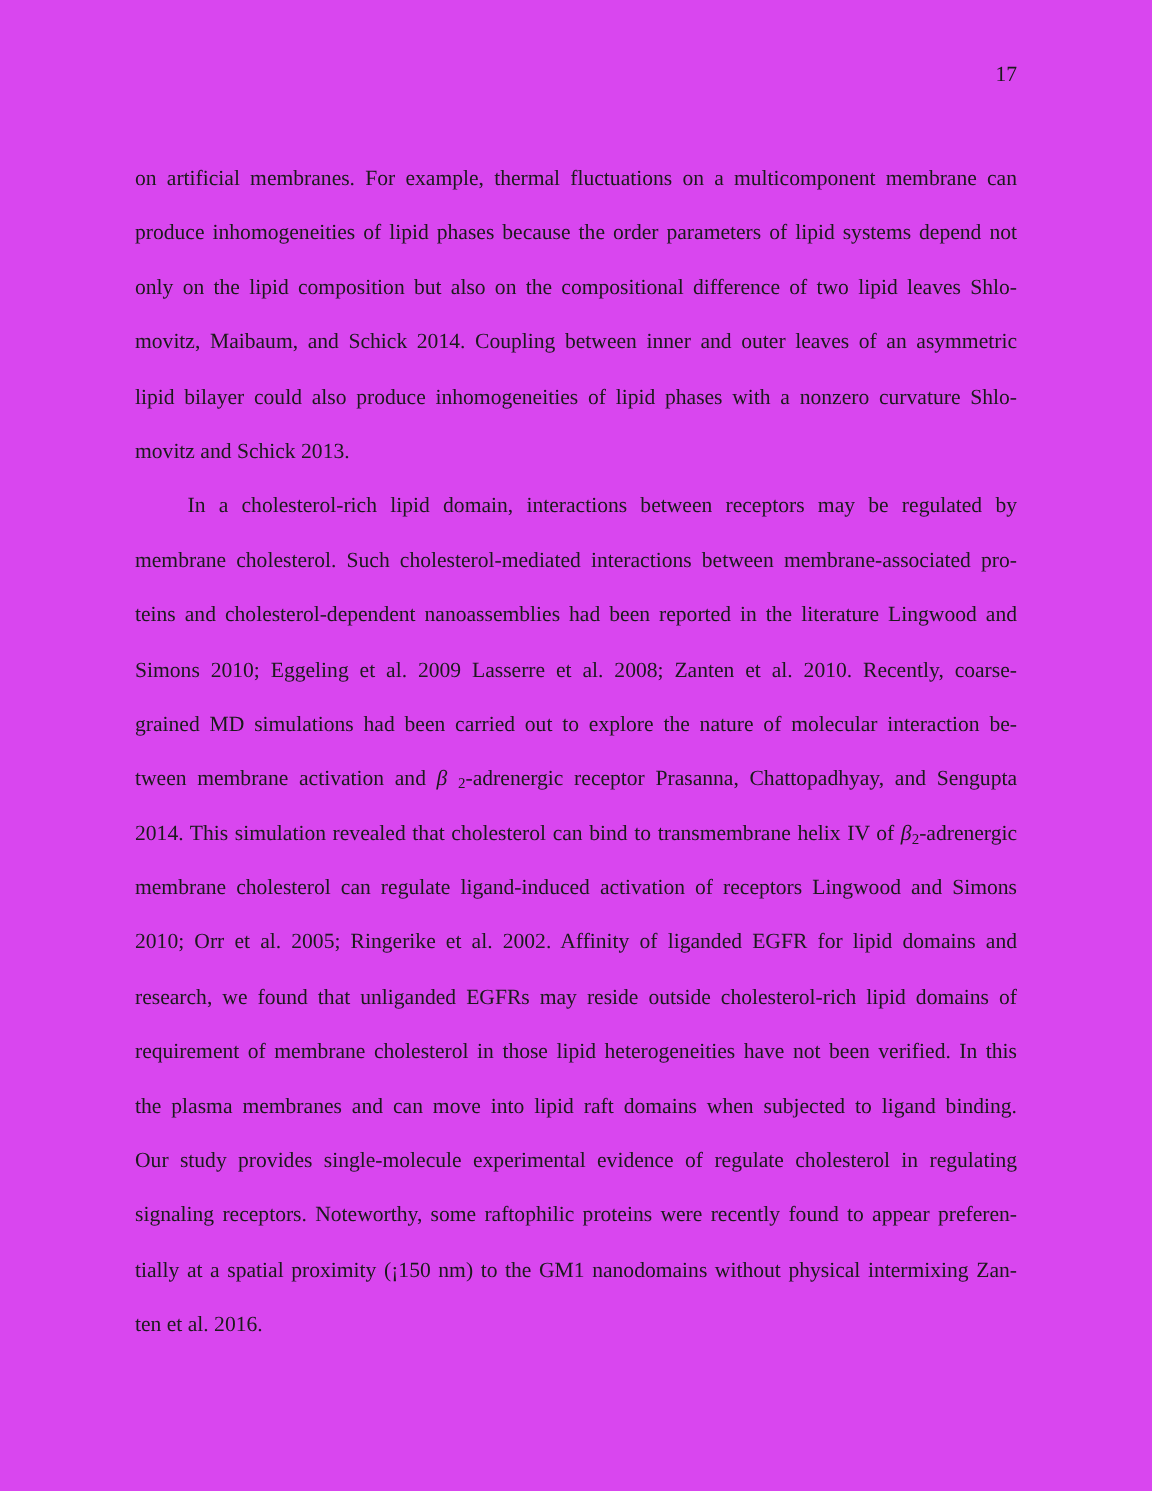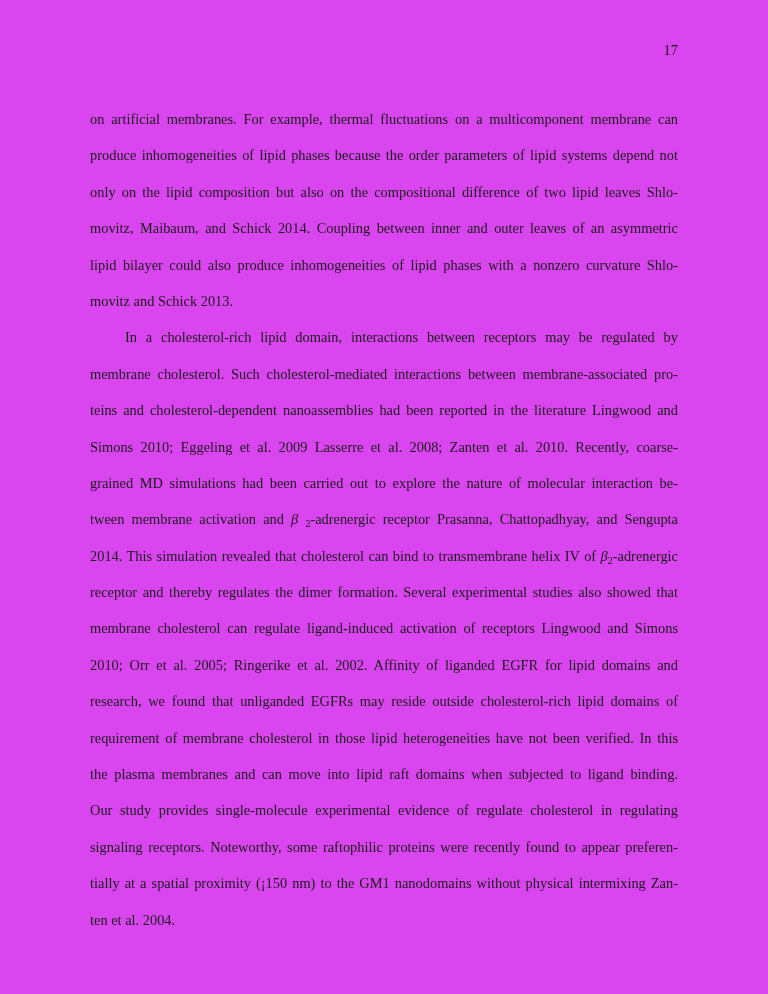--- a/index.html
+++ b/index.html
@@ -77,26 +77,25 @@
       <div class="line indent">In a cholesterol-rich lipid domain, interactions between receptors may be regulated by</div>
       <div class="line">membrane cholesterol. Such cholesterol-mediated interactions between membrane-associated pro-</div>
       <div class="line">teins and cholesterol-dependent nanoassemblies had been reported in the literature Lingwood and</div>
       <div class="line">Simons 2010; Eggeling et al. 2009 Lasserre et al. 2008; Zanten et al. 2010. Recently, coarse-</div>
       <div class="line">grained MD simulations had been carried out to explore the nature of molecular interaction be-</div>
 
       <div class="line"><span>tween membrane activation and </span><span class="beta">β </span><span class="sub">2</span><span>-adrenergic receptor Prasanna, Chattopadhyay, and Sengupta</span></div>
 
       <div class="line"><span>2014. This simulation revealed that cholesterol can bind to transmembrane helix IV of </span><span class="beta">β</span><span class="sub">2</span><span>-adrenergic</span></div>
 
-      <div class="line">receptor and thereby regulates the dimer formation. Several experimental studies also showed that</div>
       <div class="line">membrane cholesterol can regulate ligand-induced activation of receptors Lingwood and Simons</div>
       <div class="line">2010; Orr et al. 2005; Ringerike et al. 2002. Affinity of liganded EGFR for lipid domains and</div>
       <div class="line">research, we found that unliganded EGFRs may reside outside cholesterol-rich lipid domains of</div>
       <div class="line">requirement of membrane cholesterol in those lipid heterogeneities have not been verified. In this</div>
       <div class="line">the plasma membranes and can move into lipid raft domains when subjected to ligand binding.</div>
       <div class="line">Our study provides single-molecule experimental evidence of regulate cholesterol in regulating</div>
       <div class="line">signaling receptors. Noteworthy, some raftophilic proteins were recently found to appear preferen-</div>
       <div class="line">tially at a spatial proximity (¡150 nm) to the GM1 nanodomains without physical intermixing Zan-</div>
-      <div class="line par-end">ten et al. 2004.</div>
+      <div class="line par-end">ten et al. 2016.</div>
     </div>
 
   </div>
 </div>
 
 </body></html>

